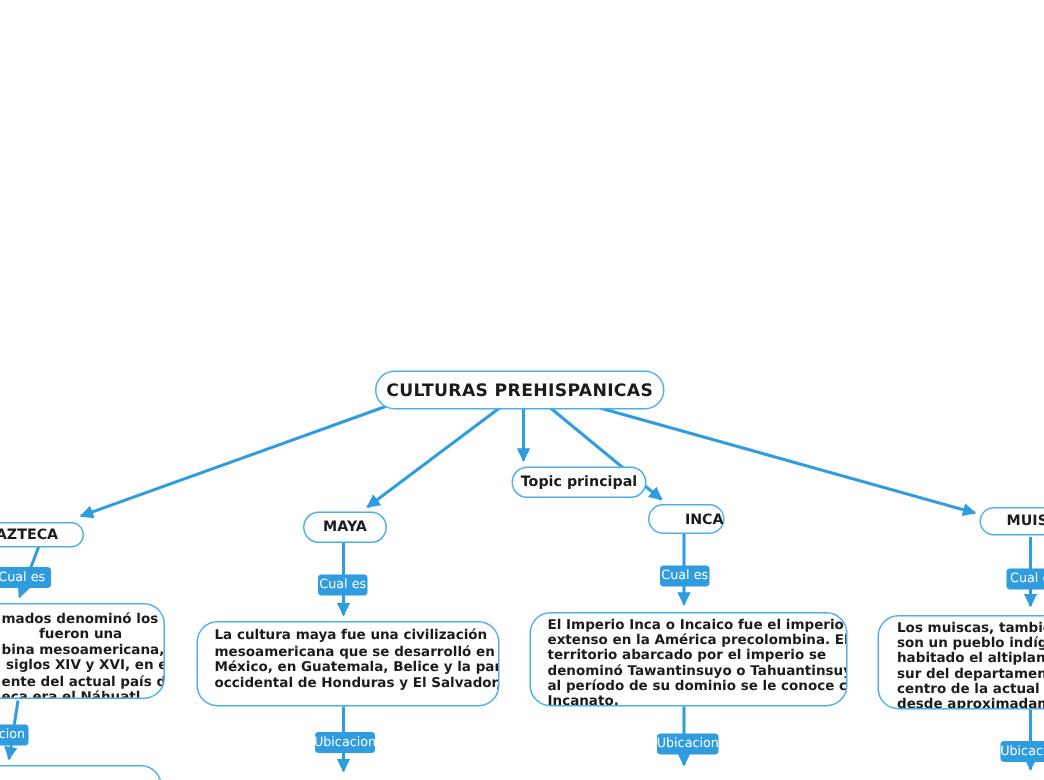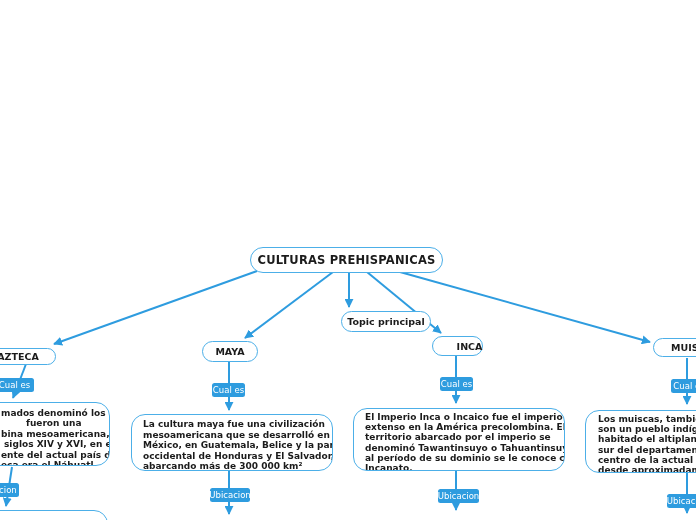--- a/index.html
+++ b/index.html
@@ -111,21 +111,20 @@
     <span>MAYA</span>
   </div>
   <div id="badge-cual-maya" class="badge">
     <span>Cual es</span>
   </div>
   <div id="box-maya" class="desc-box">
     <div class="ln">La cultura maya fue una civilización</div>
     <div class="ln">mesoamericana que se desarrolló en</div>
     <div class="ln">México, en Guatemala, Belice y la parte</div>
     <div class="ln">occidental de Honduras y El Salvador,</div>
-    <div class="ln">abarcando más de 300 000 km²</div>
   </div>
   <div id="badge-ubi-maya" class="badge">
     <span>Ubicacion</span>
   </div>
 
   <div id="node-inca" class="pill">
     <span>INCA</span>
   </div>
   <div id="badge-cual-inca" class="badge">
     <span>Cual es</span>

